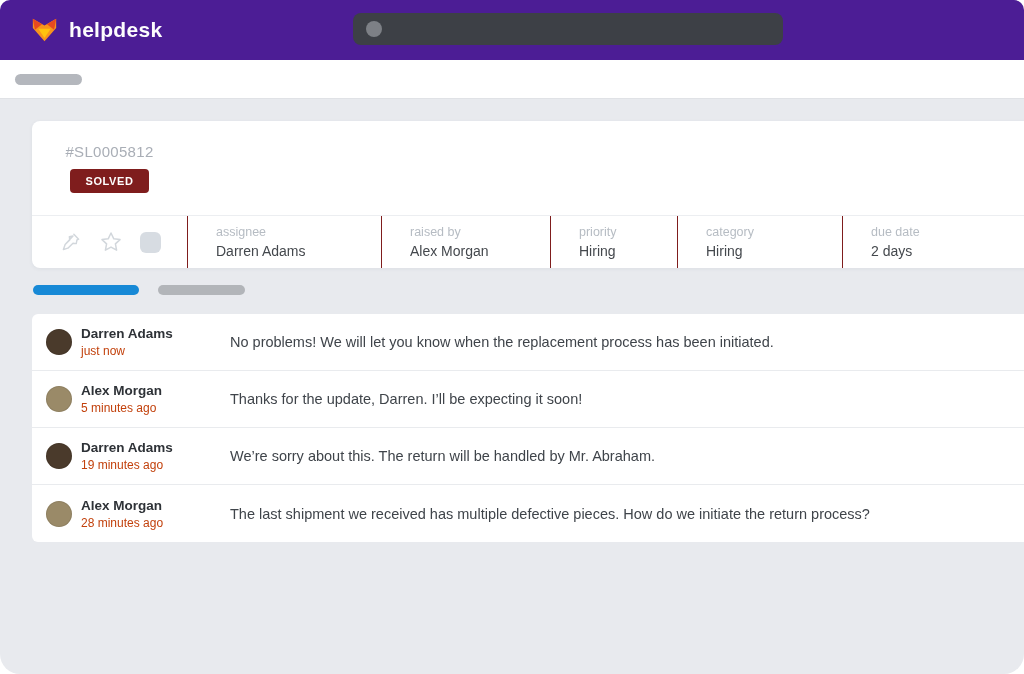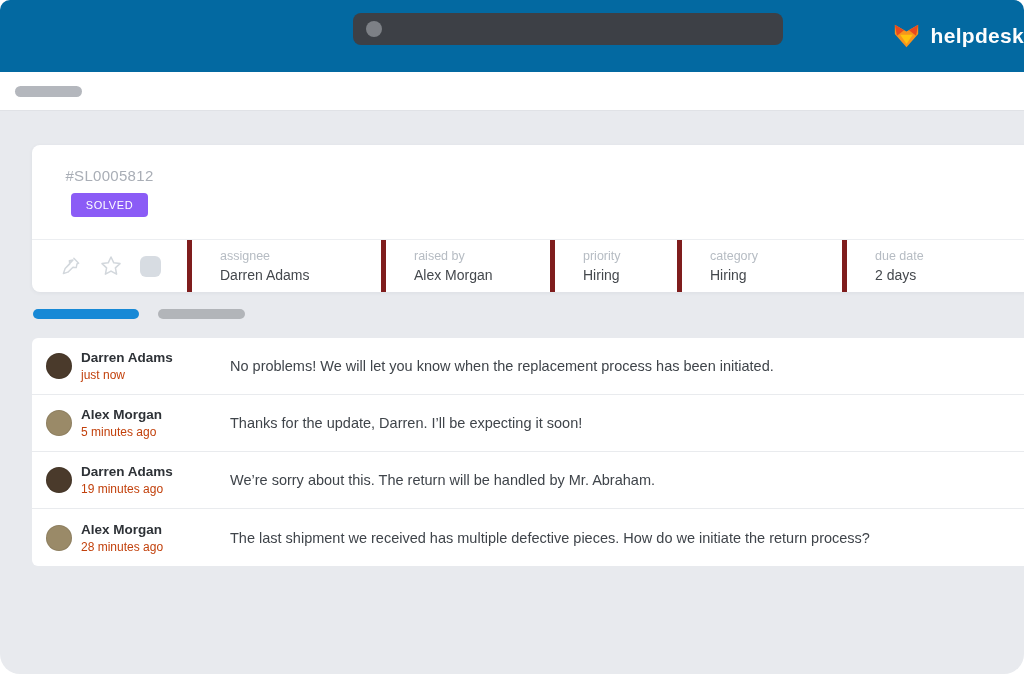--- a/index.html
+++ b/index.html
@@ -1,50 +1,50 @@
 <!DOCTYPE html>
 <html><head>
 <meta charset="utf-8">
 <style>
   * { margin:0; padding:0; box-sizing:border-box; }
   html,body { background:#ffffff; font-family:"Liberation Sans","DejaVu Sans",sans-serif; }
   .window { position:relative; width:1024px; height:674px; border-radius:10px 10px 20px 20px; overflow:hidden; background:#e8eaee; }
 
   
-  .topbar { position:relative; height:72px; background:#0369a1; display:flex; align-items:center; padding-left:31px;justify-content:flex-end; }
+  .topbar { position:relative; height:60px; background:#4c1d95; display:flex; align-items:center; padding-left:31px; }
   .logo { width:27px; height:25px; flex:0 0 auto; }
   .brand { color:#fdfdfd; font-size:21px; font-weight:600; letter-spacing:.3px; margin-left:11px; }
   .searchbox { position:absolute; left:353px; top:13px; width:430px; height:32px; background:#3d4046; border-radius:8px; display:flex; align-items:center; padding-left:13px; }
   .search-dot { width:16px; height:16px; border-radius:50%; background:#7d8086; }
 
   
   .substrip { height:39px; background:#ffffff; display:flex; align-items:center; padding-left:15px; border-bottom:1px solid #e0e2e6; }
   .skeleton-pill { width:67px; height:11px; border-radius:6px; background:#b4b7bd; }
 
   
-  .content { padding-top:34px; }
+  .content { padding-top:22px; }
 
   .ticket-card { margin-left:32px; width:1010px; background:#ffffff; border-radius:8px; box-shadow:0 1px 4px rgba(40,50,60,.06); }
   .card-top { height:94px; display:flex; align-items:center; }
   .id-col { width:155px; text-align:center; }
   .ticket-id { color:#a9aeb6; font-size:15px; letter-spacing:.3px; }
-  .status-badge { display:inline-block; margin-top:9px; background:#8b5cf6; color:#ffffff; font-size:11px; font-weight:400; letter-spacing:.6px; padding:6px 15px; border-radius:4px; }
+  .status-badge { display:inline-block; margin-top:9px; background:#7f1d1d; color:#ffffff; font-size:11px; font-weight:700; letter-spacing:.6px; padding:6px 15px; border-radius:4px; }
   .title-col { padding-left:30px; min-width:0; }
   .title-line { font-size:18px; color:#54575b; font-weight:700; white-space:nowrap; }
   .title-count { color:#c1c5ca; font-weight:400; margin-left:6px; }
   .title-time { color:#8ea5be; font-weight:400; font-size:14px; margin-left:8px; }
   .excerpt { margin-top:6px; font-size:14.5px; color:#a6b7c9; white-space:nowrap; }
 
   .card-divider { height:1px; background:#eceef1; }
 
   .meta-row { display:flex; height:52px; }
   .icons-cell { width:155px; display:flex; align-items:center; justify-content:center; gap:17px; }
   .icon-btn { display:flex; align-items:center; justify-content:center; cursor:pointer; }
   .sel-square { width:21px; height:21px; border-radius:6px; background:#d7dce2; }
-  .meta-cell { border-left:5px solid #7f1d1d; padding-left:28px; display:flex; flex-direction:column; justify-content:center; }
+  .meta-cell { border-left:1px solid #7f1d1d; padding-left:28px; display:flex; flex-direction:column; justify-content:center; }
   .meta-cell.c1{ width:194px; } .meta-cell.c2{ width:169px; } .meta-cell.c3{ width:127px; } .meta-cell.c4{ width:165px; } .meta-cell.c5{ flex:1; }
   .meta-label { font-size:12.5px; color:#b6bcc3; }
   .meta-value { font-size:14px; color:#44484d; margin-top:4px; }
 
   
   .updates-heading { margin:29px 0 0 33px; font-size:23px; color:#6a6e73; font-weight:500; }
   .tab-pills { margin:17px 0 0 33px; display:flex; gap:19px; }
   .pill { height:10px; border-radius:5px; }
   .pill.active { width:106px; background:#1789d6; }
   .pill.inactive { width:87px; background:#b2b5b9; }

